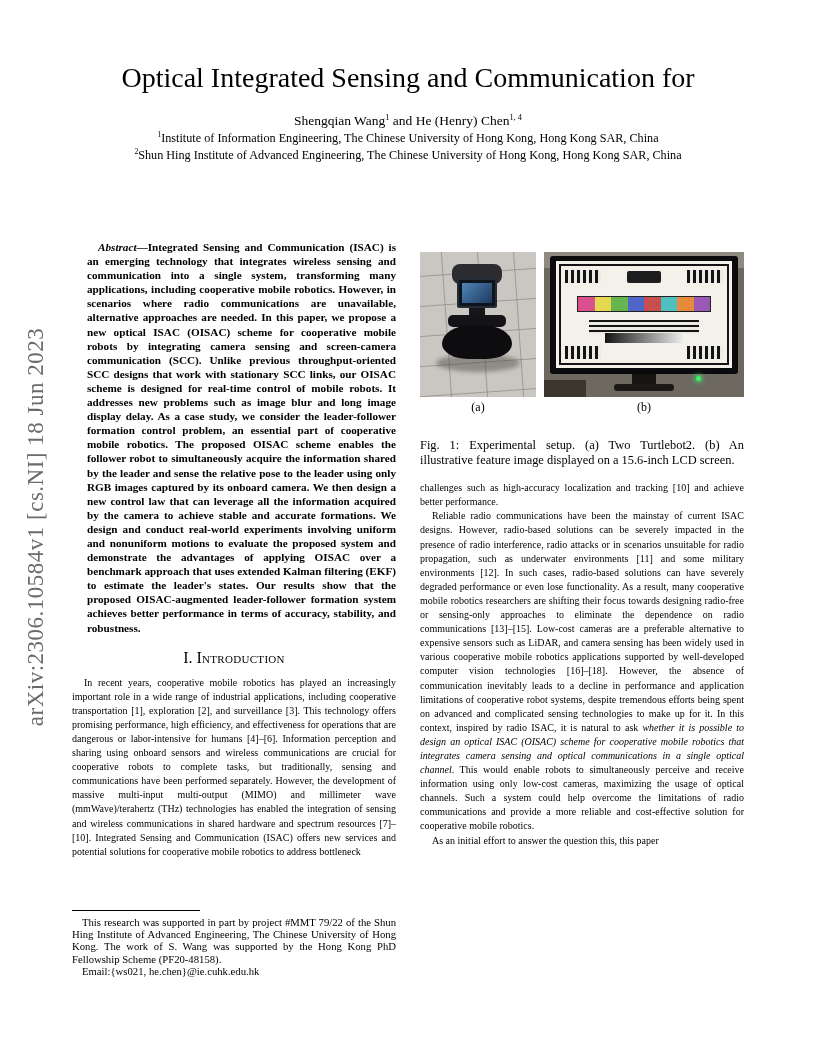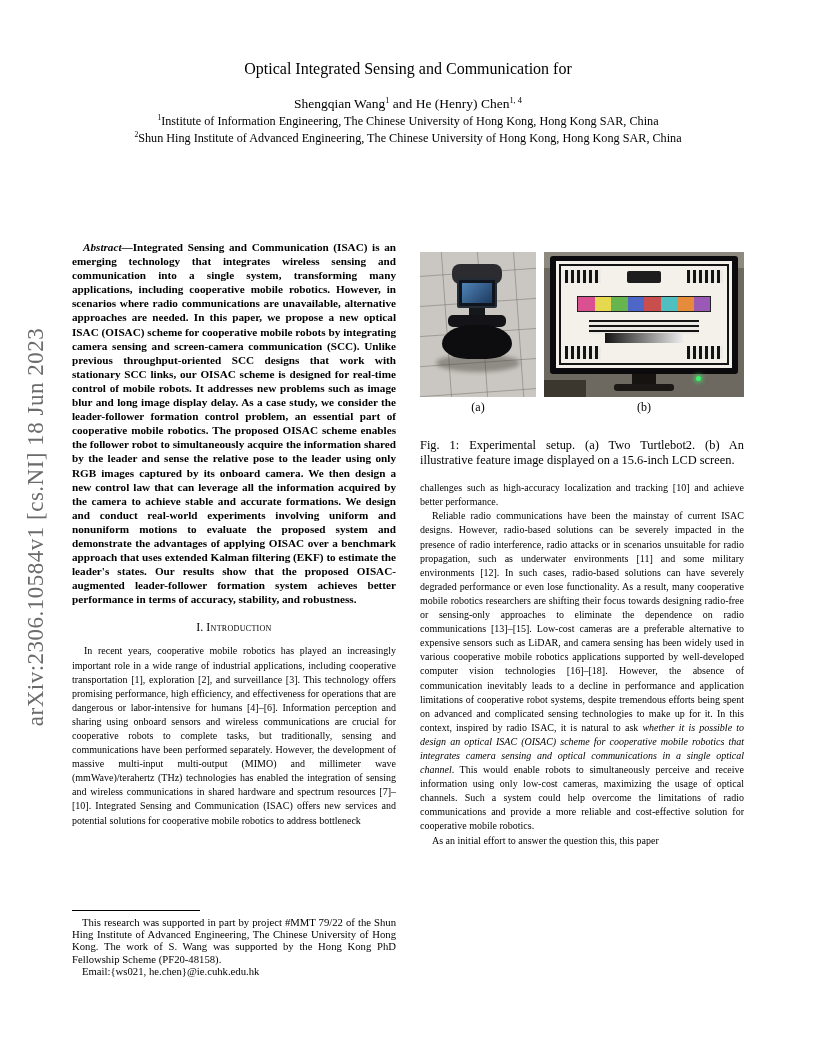--- a/index.html
+++ b/index.html
@@ -11,38 +11,38 @@
 
   
   .arxiv-label {
     position:absolute; left:36px; top:527px;
     transform:translate(-50%,-50%) rotate(-90deg);
     white-space:nowrap; font-size:23px; letter-spacing:0.5px; color:#6b6b6b;
   }
 
   
   .header { position:absolute; left:60px; right:60px; top:58px; text-align:center; }
-  .title { font-size:16px; font-weight:normal; line-height:1.4; }
+  .title { font-size:28px; font-weight:normal; line-height:1.4; }
   .authors { margin-top:16px; font-size:13.5px; }
   .affil { margin-top:2px; font-size:12.2px; }
   sup { font-size:0.62em; vertical-align:super; line-height:0; }
 
   
   .col { position:absolute; width:324px; top:240px; }
   .col-left { left:72px; }
   .col-right { left:420px; }
 
   .abstract {
     font-size:11.2px; font-weight:bold; line-height:14.1px;
-    text-align:justify; text-indent:11px;
+    text-align:justify; text-indent:11px;margin-left:15px;
   }
   .abstract-lead { font-style:italic; }
 
   .section-heading {
-    margin:14px 0 9px; text-align:center; font-size:12px; font-weight:normal;
+    margin:14px 0 9px; text-align:center; font-size:16px; font-weight:normal;
   }
   .smallcaps { font-variant:small-caps; letter-spacing:0.3px; }
 
   .body-para { font-size:10px; line-height:14.1px; text-align:justify; }
   .indent { text-indent:12px; }
   .para-gap { margin-top:14px; }
   .em { font-style:italic; }
 
   
   .footnote { position:absolute; left:72px; top:910px; width:324px; }

